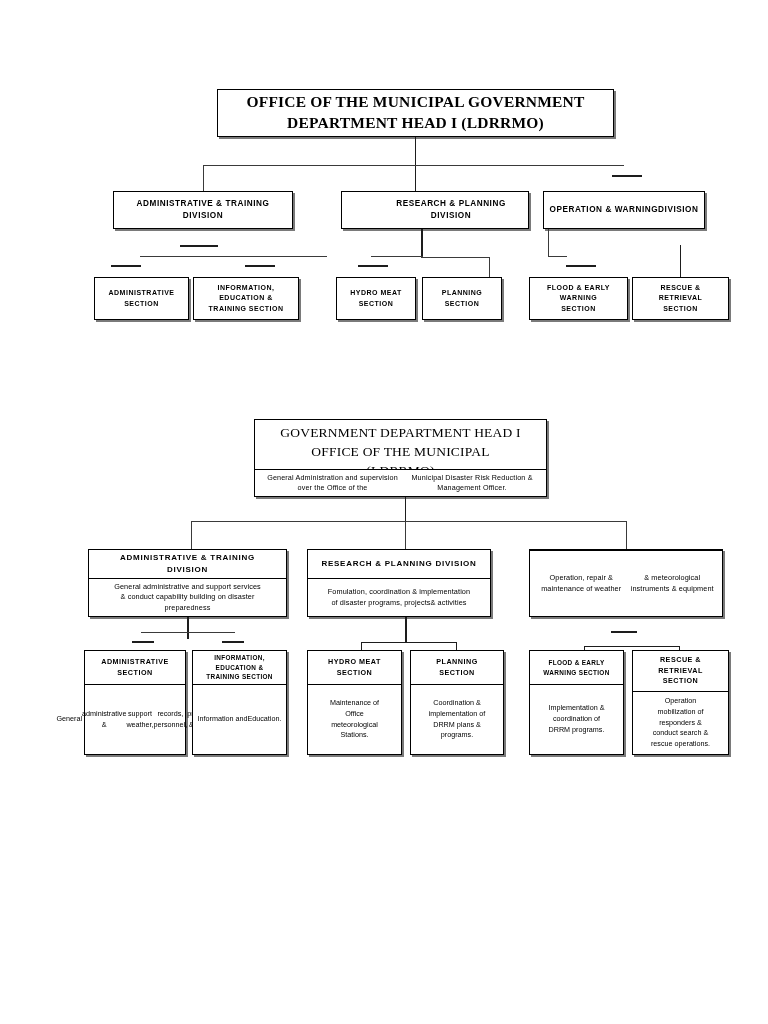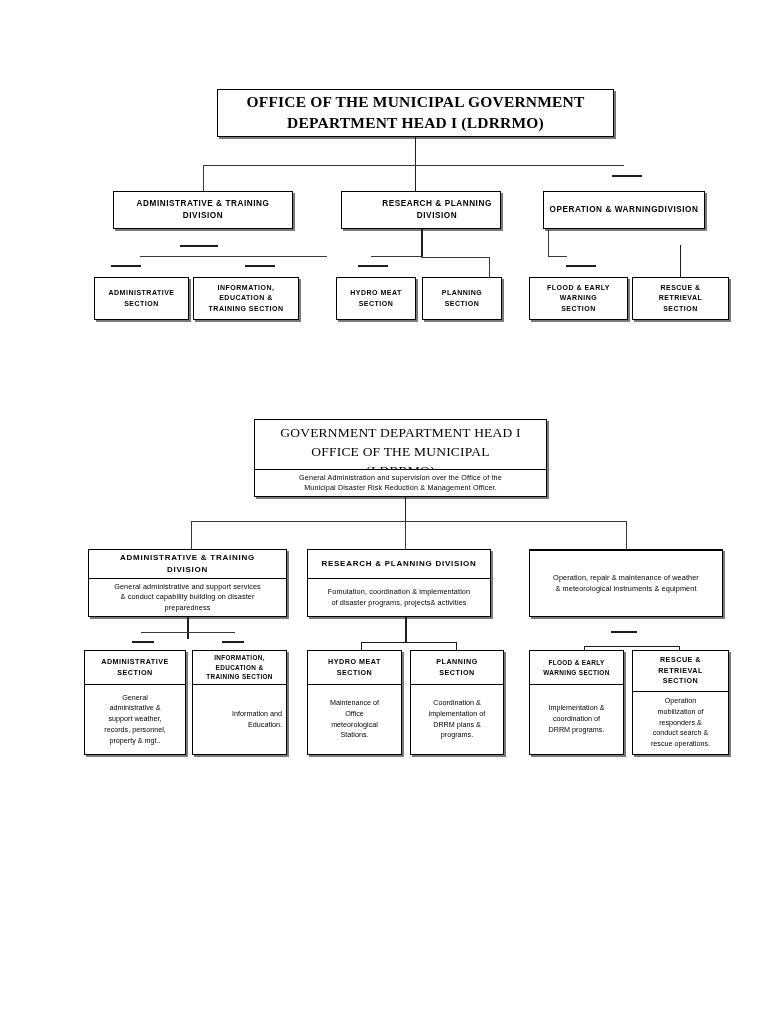--- a/index.html
+++ b/index.html
@@ -170,21 +170,21 @@
     <div class="ln h" style="left:187px; top:165px; width:421px; height:1px;"></div>
     <div class="ln h dark" style="left:596px; top:175px; width:30px; height:2px;"></div>
     <div class="ln v" style="left:187px; top:165px; width:1px; height:26px;"></div>
 
     <div class="box shadowed" style="left:97px; top:191px; width:180px; height:38px;">
       <div class="cell div-title" style="flex:1; flex-direction:column;">
         <div>ADMINISTRATIVE &amp; TRAINING</div>
         <div>DIVISION</div>
       </div>
     </div>
-    <div class="box shadowed" style="left:325px; top:191px; width:160px; height:38px;padding-left:32px;">
+    <div class="box shadowed" style="left:325px; top:191px; width:188px; height:38px;padding-left:32px;">
       <div class="cell div-title" style="flex:1; flex-direction:column;">
         <div>RESEARCH &amp; PLANNING</div>
         <div>DIVISION</div>
       </div>
     </div>
     <div class="box shadowed" style="left:527px; top:191px; width:162px; height:38px;">
       <div class="cell div-title" style="flex:1; flex-direction:row;">
         <div>OPERATION &amp; WARNING</div>
         <div>DIVISION</div>
       </div>
@@ -248,21 +248,21 @@
   </div>
 
   <div>
 
     <div class="box shadowed" style="left:238px; top:419px; width:293px; height:78px;">
       <div class="hdr2-serif" style="height:49px;">
         <div>GOVERNMENT DEPARTMENT HEAD I</div>
         <div>OFFICE OF THE MUNICIPAL</div>
         <div>(LDRRMO)</div>
       </div>
-      <div class="hdr2-desc" style="flex:1; display:flex; flex-direction:column; align-items:center; justify-content:center;">
+      <div class="hdr2-desc" style="flex:1; display:flex; flex-direction:row; align-items:center; justify-content:center;">
         <div>General Administration and supervision over the Office of the</div>
         <div>Municipal Disaster Risk Reduction &amp; Management Officer.</div>
       </div>
     </div>
 
     <div class="ln v dark" style="left:389px; top:497px; width:1px; height:24px;"></div>
     <div class="ln h" style="left:175px; top:521px; width:436px; height:1px;"></div>
     <div class="ln v" style="left:175px; top:521px; width:1px; height:28px;"></div>
     <div class="ln v" style="left:389px; top:521px; width:1px; height:28px;"></div>
     <div class="ln v" style="left:610px; top:521px; width:1px; height:28px;"></div>
@@ -286,21 +286,21 @@
       <div class="d2-title" style="height:28px; flex-direction:column;">
         <div>RESEARCH &amp; PLANNING DIVISION</div>
       </div>
       <div class="d2-desc" style="flex:1; flex-direction:column;">
         <div>Fomulation, coordination &amp; implementation</div>
         <div>of disaster programs, projects&amp; activities</div>
       </div>
     </div>
 
     <div class="box shadowed" style="left:513px; top:549px; width:194px; height:68px;">
-      <div class="d2-desc" style="flex:1; flex-direction:column;">
+      <div class="d2-desc" style="flex:1; flex-direction:row;">
         <div>Operation, repair &amp; maintenance of weather</div>
         <div>&amp; meteorological instruments &amp; equipment</div>
       </div>
     </div>
 
     <div class="ln v dark" style="left:171px; top:617px; width:2px; height:22px;"></div>
     <div class="ln h" style="left:125px; top:632px; width:94px; height:1px;"></div>
     <div class="ln h dark" style="left:116px; top:641px; width:22px; height:2px;"></div>
     <div class="ln h dark" style="left:206px; top:641px; width:22px; height:2px;"></div>
 
@@ -312,36 +312,36 @@
     <div class="ln h dark" style="left:595px; top:631px; width:26px; height:2px;"></div>
     <div class="ln h dark" style="left:568px; top:646px; width:96px; height:1px;"></div>
     <div class="ln v dark" style="left:568px; top:646px; width:1px; height:10px;"></div>
     <div class="ln v dark" style="left:663px; top:646px; width:1px; height:10px;"></div>
 
     <div class="box shadowed" style="left:68px; top:650px; width:102px; height:105px;">
       <div class="s2-title" style="height:33px; flex-direction:column;">
         <div>ADMINISTRATIVE</div>
         <div>SECTION</div>
       </div>
-      <div class="s2-desc" style="flex:1; flex-direction:column;">
+      <div class="s2-desc" style="flex:1; flex-direction:row;">
         <div>General</div>
         <div>administrative &amp;</div>
         <div>support weather,</div>
         <div>records, personnel,</div>
         <div>property &amp; mgt..</div>
       </div>
     </div>
 
     <div class="box shadowed" style="left:176px; top:650px; width:95px; height:105px;">
       <div class="s2-title small" style="height:33px; flex-direction:column;">
         <div>INFORMATION,</div>
         <div>EDUCATION &amp;</div>
         <div>TRAINING SECTION</div>
       </div>
-      <div class="s2-desc" style="flex:1; flex-direction:column;align-items:flex-end;">
+      <div class="s2-desc" style="flex:1; flex-direction:row;">
         <div>Information and</div>
         <div>Education.</div>
       </div>
     </div>
 
     <div class="box shadowed" style="left:291px; top:650px; width:95px; height:105px;">
       <div class="s2-title" style="height:33px; flex-direction:column;">
         <div>HYDRO MEAT</div>
         <div>SECTION</div>
       </div>

